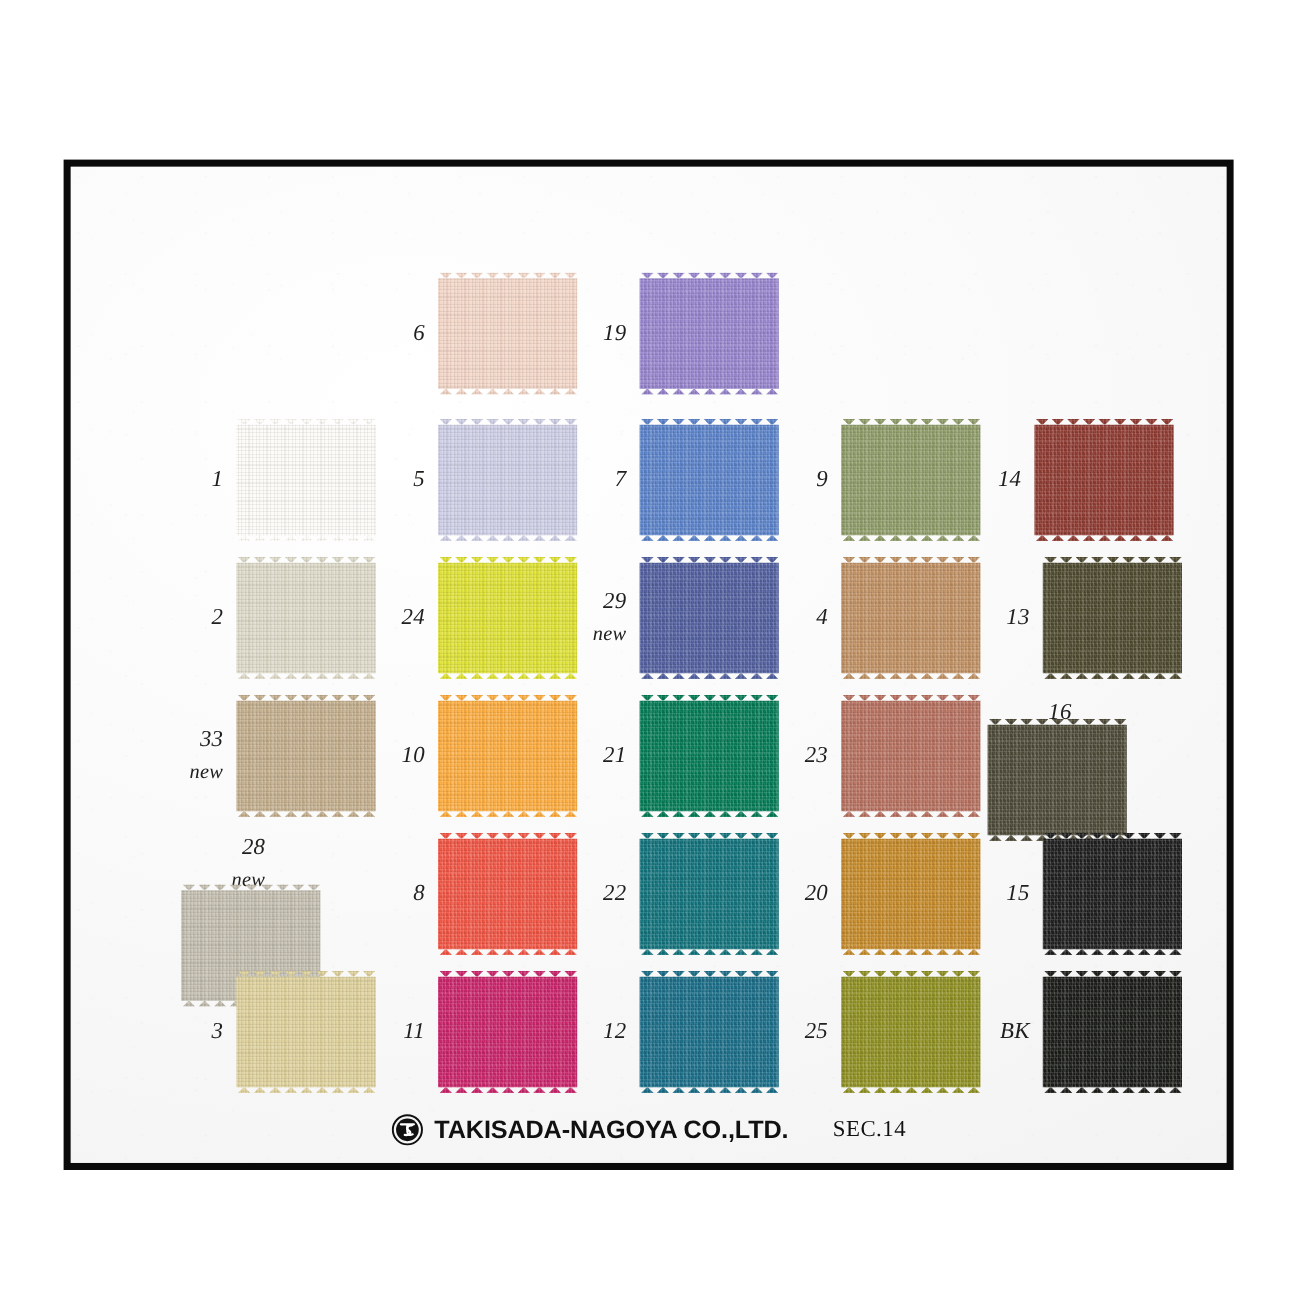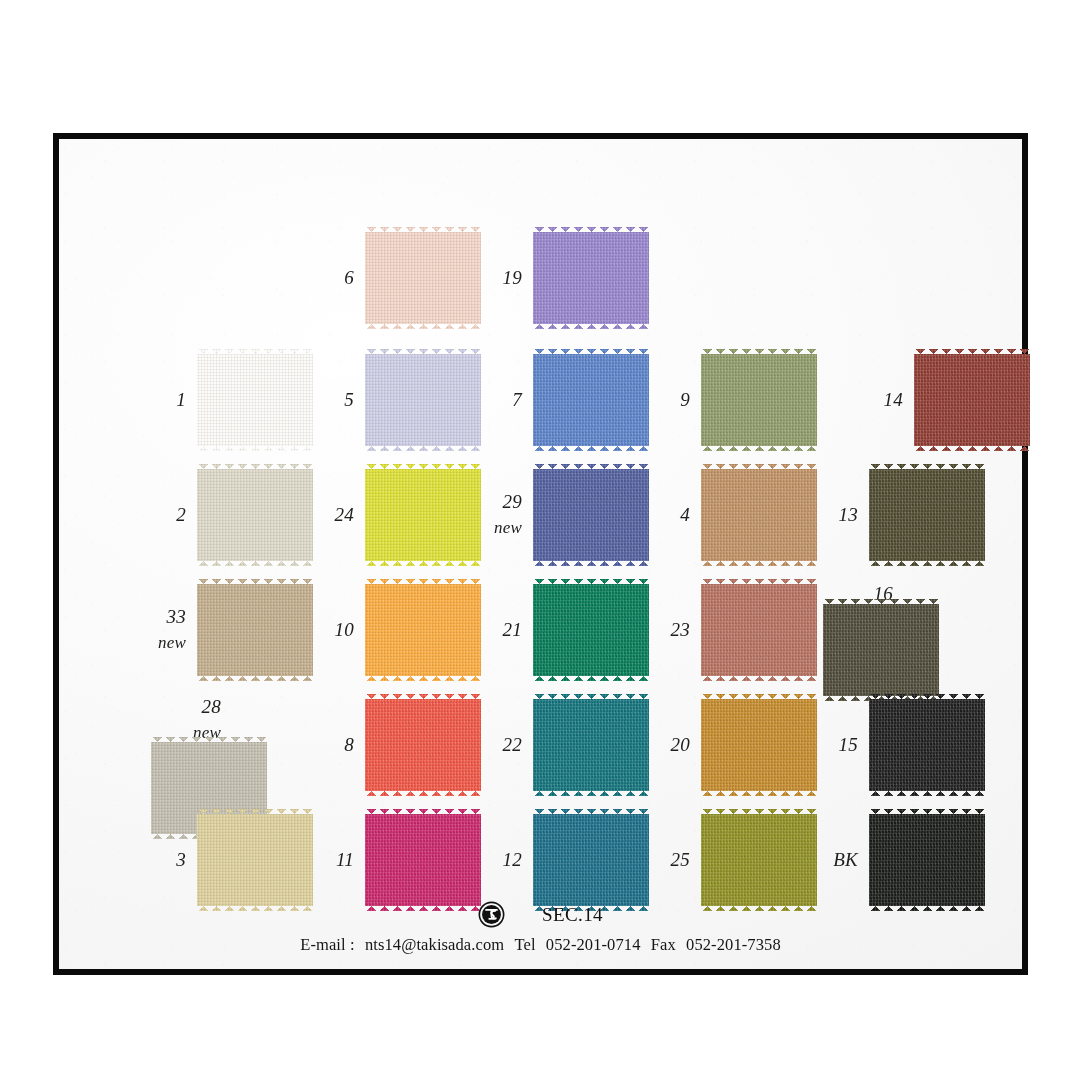--- a/index.html
+++ b/index.html
@@ -252,21 +252,21 @@
         <div class="cell" style="left: 596px; top: 215px;">
           <div class="label">9</div>
           <div class="swatch" style="--c: #8e9b68;">
             <div class="cloth"></div>
             <div class="zig top"></div>
             <div class="zig bottom"></div>
             <div class="zig left"></div>
             <div class="zig right"></div>
           </div>
         </div>
-        <div class="cell" style="left: 809px; top: 215px;">
+        <div class="cell" style="left: 757px; top: 215px;">
           <div class="label">14</div>
           <div class="swatch" style="--c: #8e3b32;">
             <div class="cloth"></div>
             <div class="zig top"></div>
             <div class="zig bottom"></div>
             <div class="zig left"></div>
             <div class="zig right"></div>
           </div>
         </div>
         <div class="cell" style="left: 92px; top: 330px;">
@@ -472,26 +472,19 @@
       </div>
 
     <div id="footer">
       <div id="company-line">
         <svg id="logo-mark" viewBox="0 0 100 100">
           <circle cx="50" cy="50" r="45" fill="none" stroke="#111" stroke-width="6"></circle>
           <circle cx="50" cy="50" r="35" fill="#111"></circle>
           <path d="M30 33 H70 M50 33 V56 C50 66 58 68 66 64" fill="none" stroke="#fff" stroke-width="7" stroke-linecap="round"></path>
           <path d="M64 36 C50 36 44 46 54 52 C64 58 58 68 42 66" fill="none" stroke="#fff" stroke-width="7" stroke-linecap="round" stroke-linejoin="round"></path>
         </svg>
+        <span>TAKISADA-NAGOYA CO.,LTD.</span>
         <span id="sec-label">SEC.14</span>
       </div>
-      <div id="contact-line">
-        <span>E-mail :</span>
-        <span>nts14@takisada.com</span>
-        <span>Tel</span>
-        <span>052-201-0714</span>
-        <span>Fax</span>
-        <span>052-201-7358</span>
-      </div>
     </div>
 
   </div>
 </div>
 
 </body></html>

